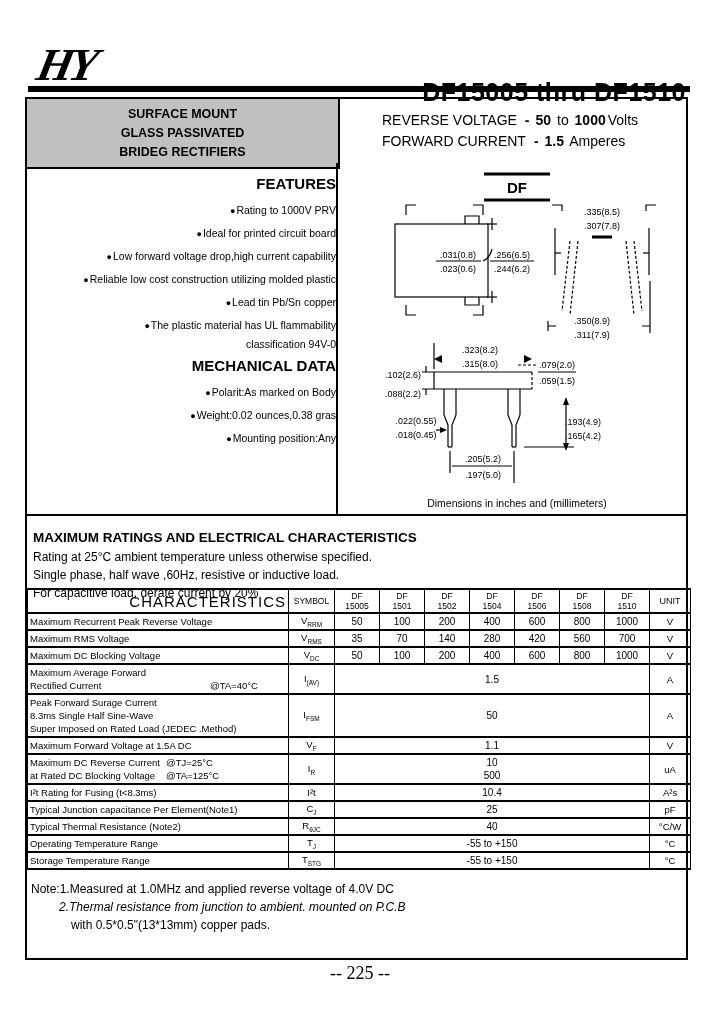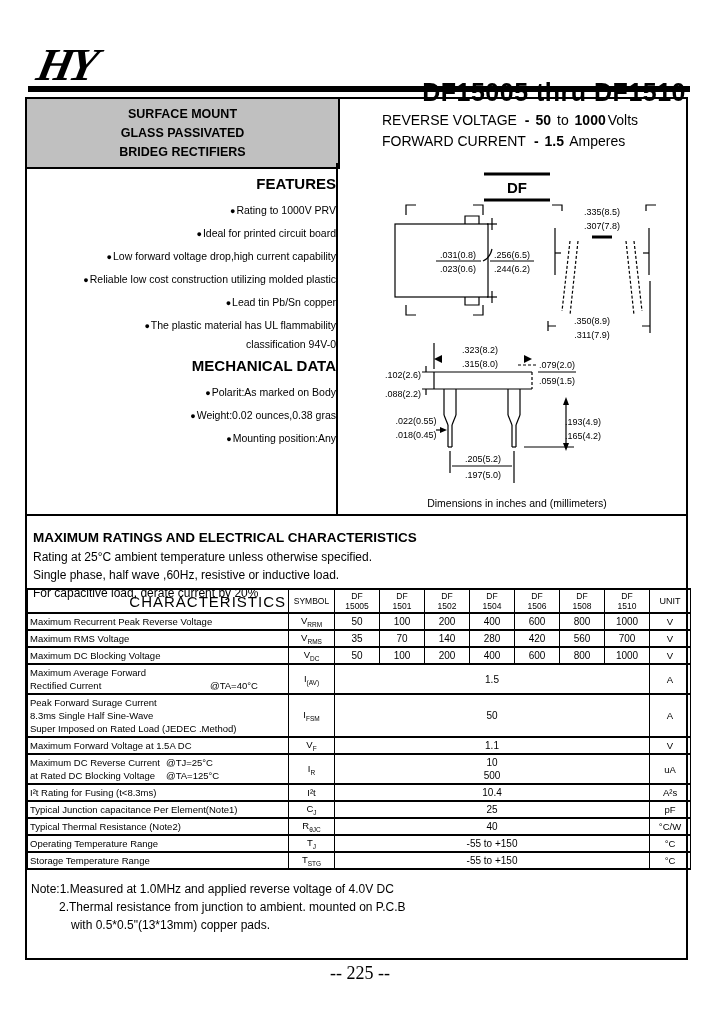--- a/index.html
+++ b/index.html
@@ -58,21 +58,21 @@
   .h-unit{font-size:9px;text-align:center;}
   .c-label{font-size:9.5px;line-height:13px;padding-left:3px;position:relative;}
   .c-label .ann{position:absolute;left:138px;}
   .row-iav .c-label .ann{left:166px;margin-left:16px;}
   .c-sym{font-size:9.5px;text-align:center;}
   .c-sym sub{font-size:6.5px;}
   .c-val{font-size:10px;text-align:center;line-height:13px;}
   .c-unit{font-size:9.5px;text-align:center;}
   
   .notes{position:absolute;left:0;top:781px;font-size:12px;line-height:18px;padding-left:4px;}
-  .notes .n2{padding-left:28px;}
+  .notes .n2{padding-left:28px;font-style:italic;}
   .notes .n3{padding-left:40px;}
   
   .page-num{position:absolute;top:963px;left:0;width:720px;text-align:center;font-size:18px;font-family:"Liberation Serif",serif;}
 </style>
 </head>
 <body>
 
 <div class="logo">HY</div>
 <div class="doc-title">DF15005  thru DF1510</div>
 <div class="top-rule"></div>

